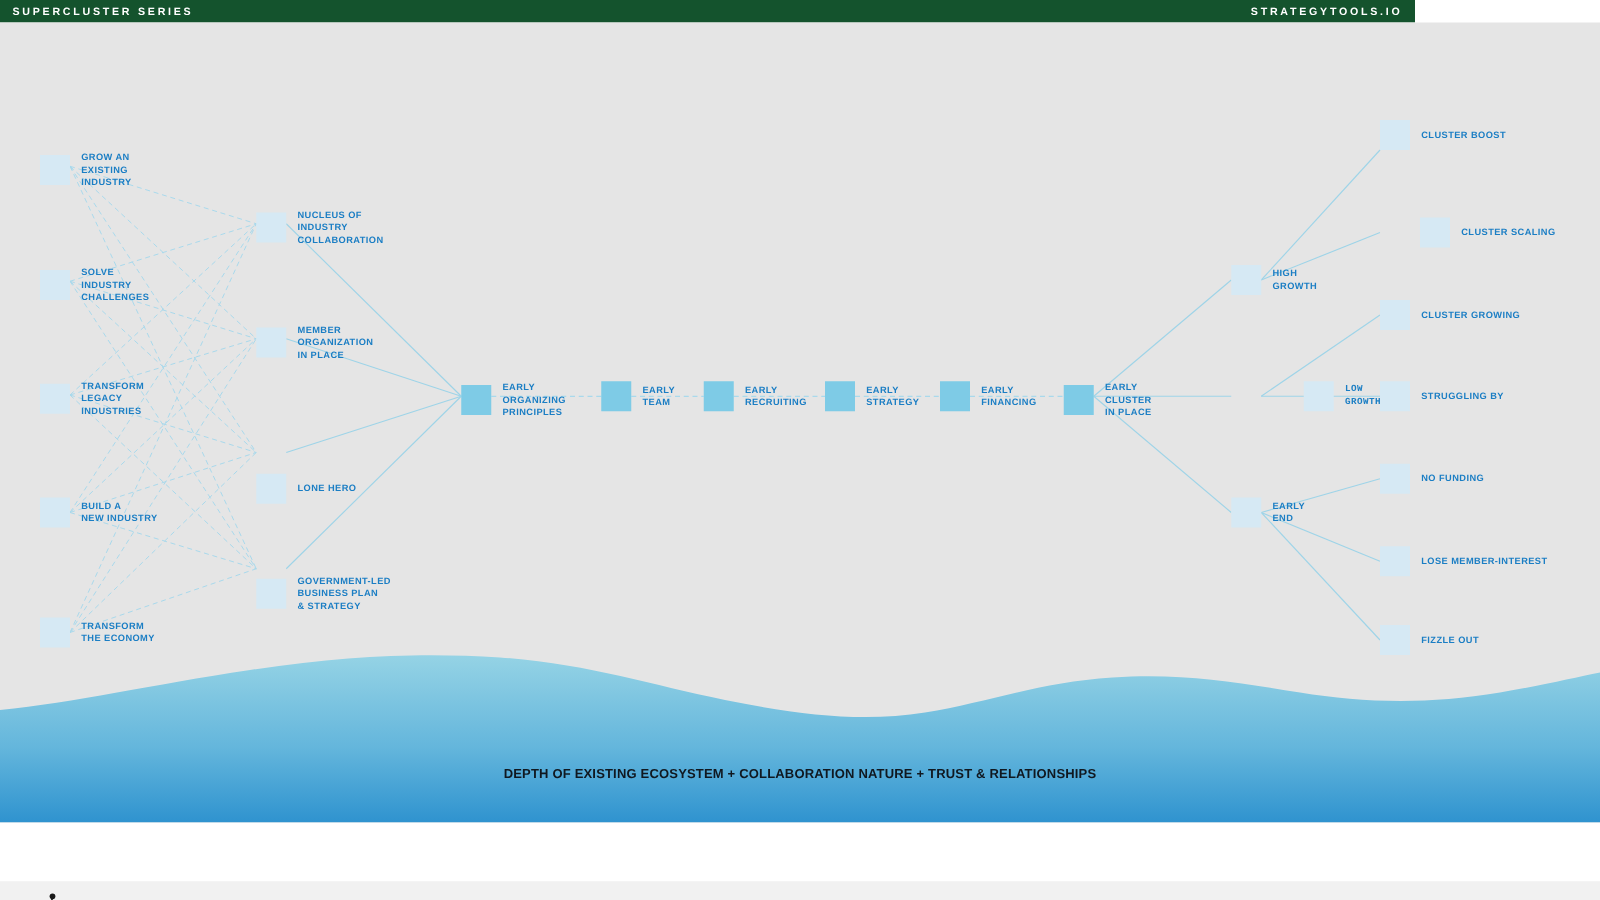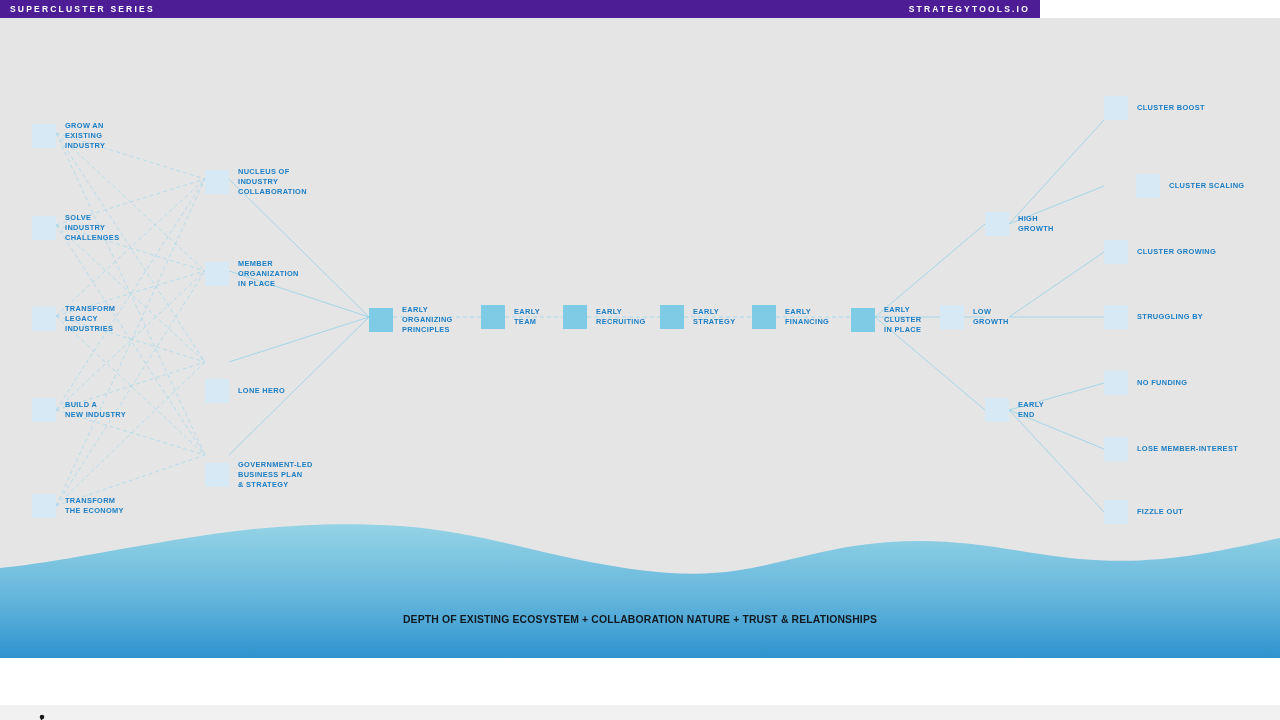--- a/index.html
+++ b/index.html
@@ -13,23 +13,23 @@
     height: 720px;
     overflow: hidden;
     font-family: "Liberation Sans", sans-serif;
     position: relative;
   }
 
   
   .topbar {
     position: absolute;
     left: 0; top: 0;
-    width: 1040px;
+    width: 1132px;
     height: 18px;
-    background: #4c1d95;
+    background: #14532d;
     display: flex;
     align-items: center;
     justify-content: space-between;
     padding: 0 10px;
     box-sizing: border-box;
   }
   .topbar-title,
   .topbar-brand {
     color: #ffffff;
     font-size: 8.5px;
@@ -290,21 +290,21 @@
         <div class="node-box"></div>
         <div class="node-label">EARLY
 CLUSTER
 IN PLACE</div>
       </div>
       <div class="node" style="left: 985px; top: 194px;">
         <div class="node-box"></div>
         <div class="node-label">HIGH
 GROWTH</div>
       </div>
-      <div class="node" style="left: 940px; top: 287px;">
+      <div class="node" style="left: 1043px; top: 287px; font-family: Liberation Mono, monospace;">
         <div class="node-box"></div>
         <div class="node-label">LOW
 GROWTH</div>
       </div>
       <div class="node" style="left: 985px; top: 380px;">
         <div class="node-box"></div>
         <div class="node-label">EARLY
 END</div>
       </div>
       <div class="node" style="left: 1104px; top: 78px;">

